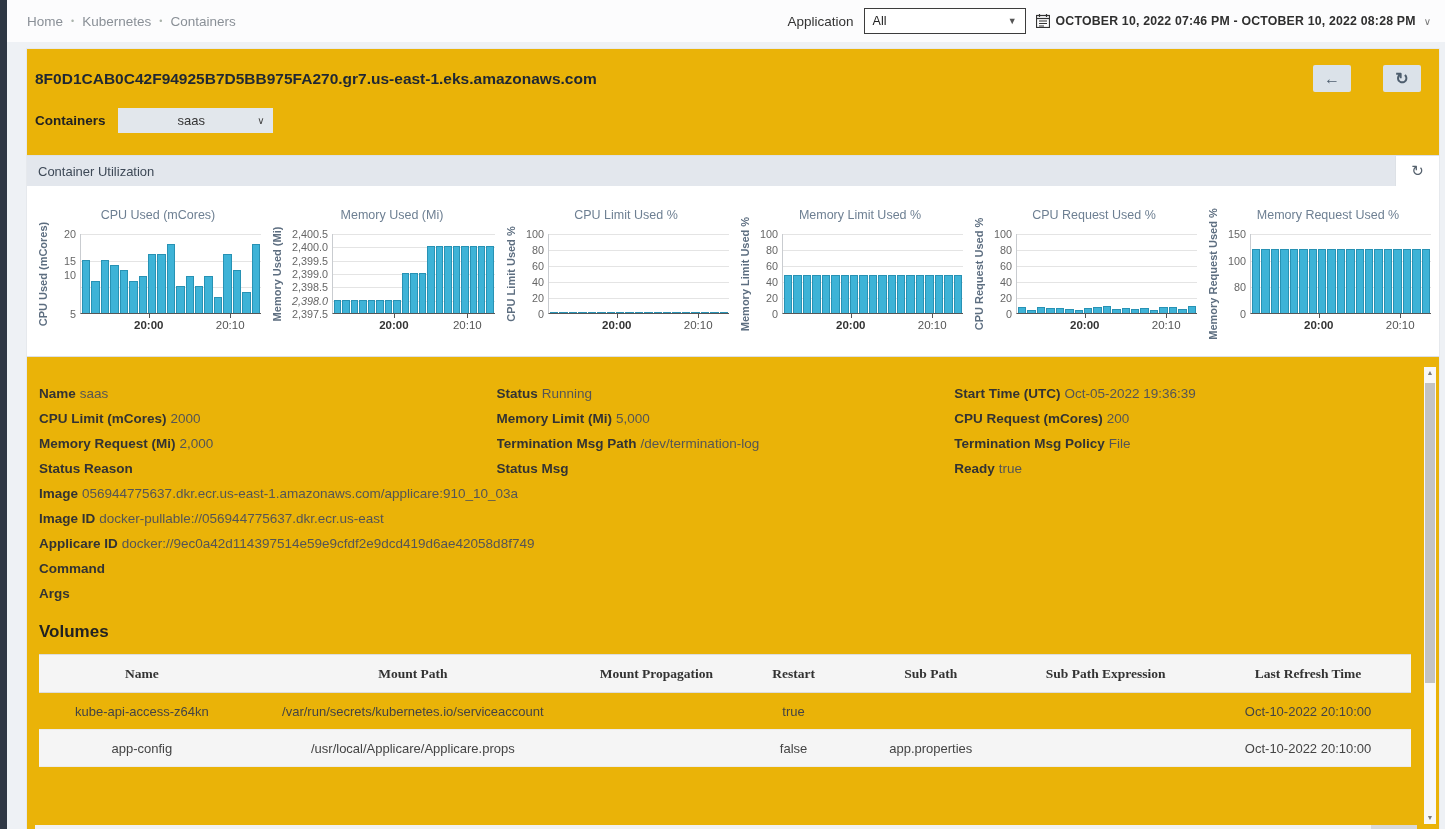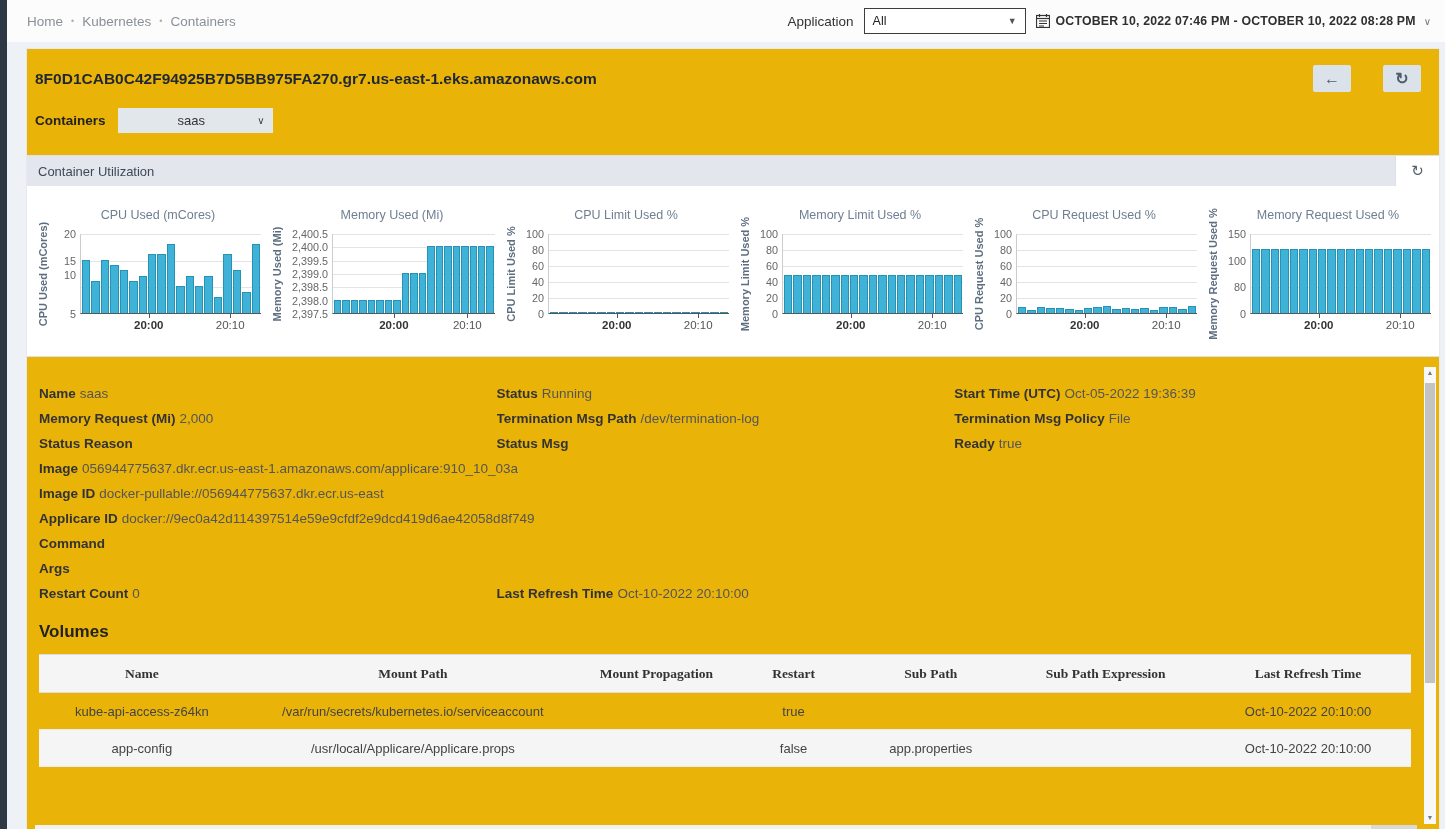--- a/index.html
+++ b/index.html
@@ -229,21 +229,21 @@
           </div>
         </div>
         <div class="chart">
           <div class="chart-title">Memory Used (Mi)</div>
           <div class="chart-body">
             <div class="ylab">
               <span>Memory Used (Mi)</span>
             </div>
             <div class="yticks" style="width: 48px;">
               <span style="top: 80px;">2,397.5</span>
-              <span style="top: 66.6667px;">2,398.0</span>
+              <span style="top: 66.6667px; font-style: italic;">2,398.0</span>
               <span style="top: 53.3333px;">2,398.5</span>
               <span style="top: 40px;">2,399.0</span>
               <span style="top: 26.6667px;">2,399.5</span>
               <span style="top: 13.3333px;">2,400.0</span>
               <span style="top: 0px;">2,400.5</span>
             </div>
             <div class="plot">
               <div class="grid" style="top: 66.6667px;"></div>
               <div class="grid" style="top: 53.3333px;"></div>
               <div class="grid" style="top: 40px;"></div>
@@ -479,20 +479,25 @@
       </div>
   </div>
 
   <div class="details" id="details">
       <div class="detail-row">
         <div class="detail-cell"><span class="lbl">Name</span><span class="val">saas</span></div>
         <div class="detail-cell"><span class="lbl">Status</span><span class="val">Running</span></div>
         <div class="detail-cell"><span class="lbl">Start Time (UTC)</span><span class="val">Oct-05-2022 19:36:39</span></div>
       </div>
       <div class="detail-row">
+        <div class="detail-cell"><span class="lbl">CPU Limit (mCores)</span><span class="val">2000</span></div>
+        <div class="detail-cell"><span class="lbl">Memory Limit (Mi)</span><span class="val">5,000</span></div>
+        <div class="detail-cell"><span class="lbl">CPU Request (mCores)</span><span class="val">200</span></div>
+      </div>
+      <div class="detail-row">
         <div class="detail-cell"><span class="lbl">Memory Request (Mi)</span><span class="val">2,000</span></div>
         <div class="detail-cell"><span class="lbl">Termination Msg Path</span><span class="val">/dev/termination-log</span></div>
         <div class="detail-cell"><span class="lbl">Termination Msg Policy</span><span class="val">File</span></div>
       </div>
       <div class="detail-row">
         <div class="detail-cell"><span class="lbl">Status Reason</span><span class="val"></span></div>
         <div class="detail-cell"><span class="lbl">Status Msg</span><span class="val"></span></div>
         <div class="detail-cell"><span class="lbl">Ready</span><span class="val">true</span></div>
       </div>
       <div class="detail-row">
@@ -502,24 +507,20 @@
         <div class="detail-cell full"><span class="lbl">Image ID</span><span class="val">docker-pullable://056944775637.dkr.ecr.us-east</span></div>
       </div>
       <div class="detail-row">
         <div class="detail-cell full"><span class="lbl">Applicare ID</span><span class="val">docker://9ec0a42d114397514e59e9cfdf2e9dcd419d6ae42058d8f749</span></div>
       </div>
       <div class="detail-row">
         <div class="detail-cell full"><span class="lbl">Command</span><span class="val"></span></div>
       </div>
       <div class="detail-row">
         <div class="detail-cell full"><span class="lbl">Args</span><span class="val"></span></div>
-      </div>
-      <div class="detail-row">
-        <div class="detail-cell"><span class="lbl">Restart Count</span><span class="val">0</span></div>
-        <div class="detail-cell"><span class="lbl">Last Refresh Time</span><span class="val">Oct-10-2022 20:10:00</span></div>
       </div>
     </div>
 
   <div class="volumes-heading">Volumes</div>
   <table class="volumes">
     <thead>
         <tr id="vol-head">
           <th style="width: 15%;">Name</th>
           <th style="width: 24.5%;">Mount Path</th>
           <th style="width: 11%;">Mount Propagation</th>

